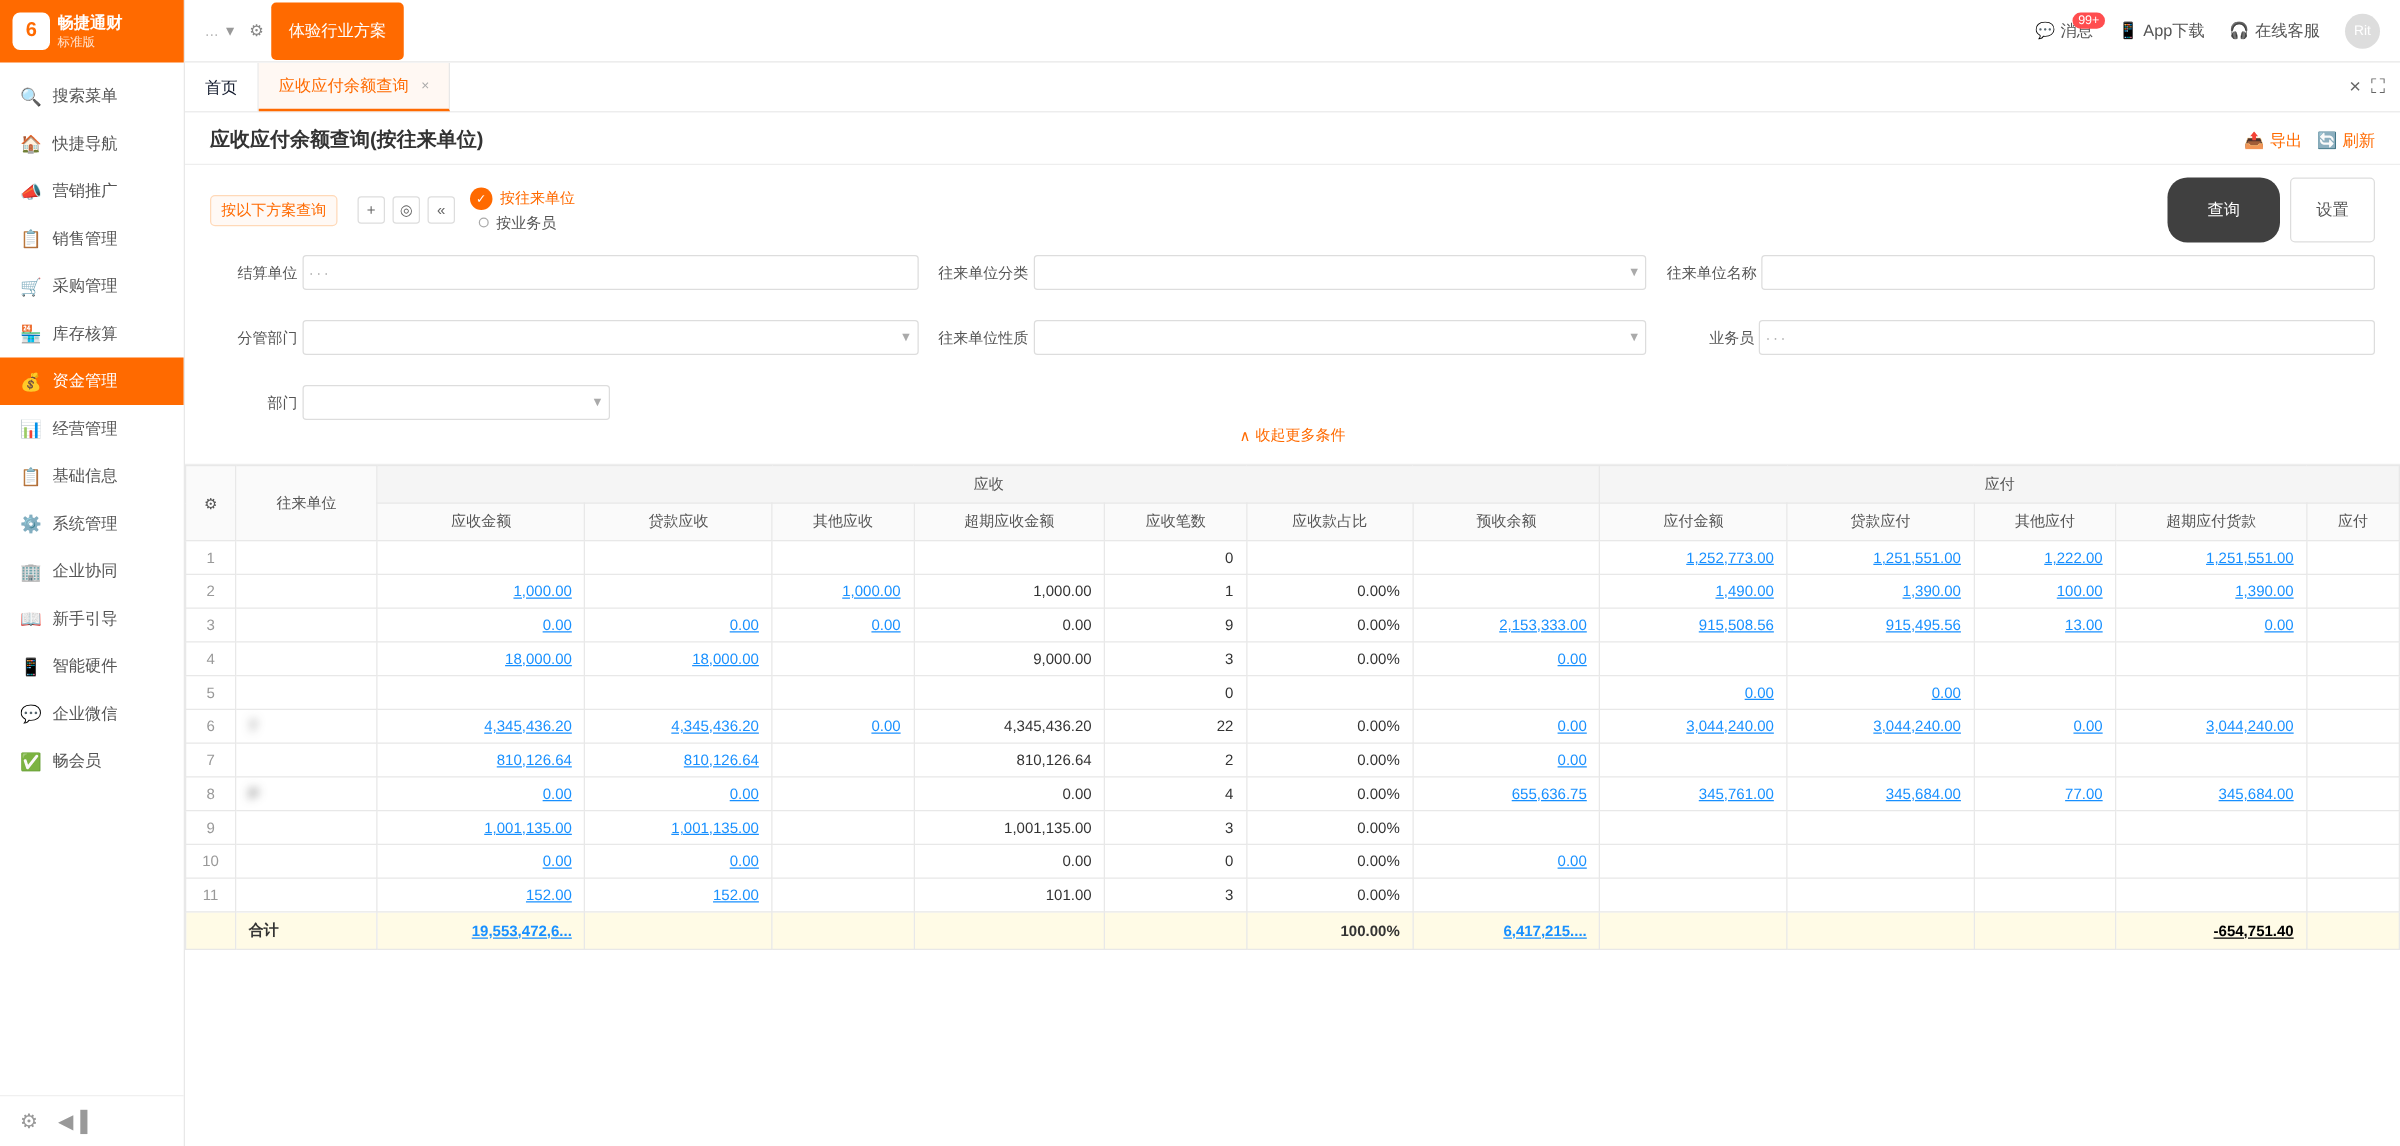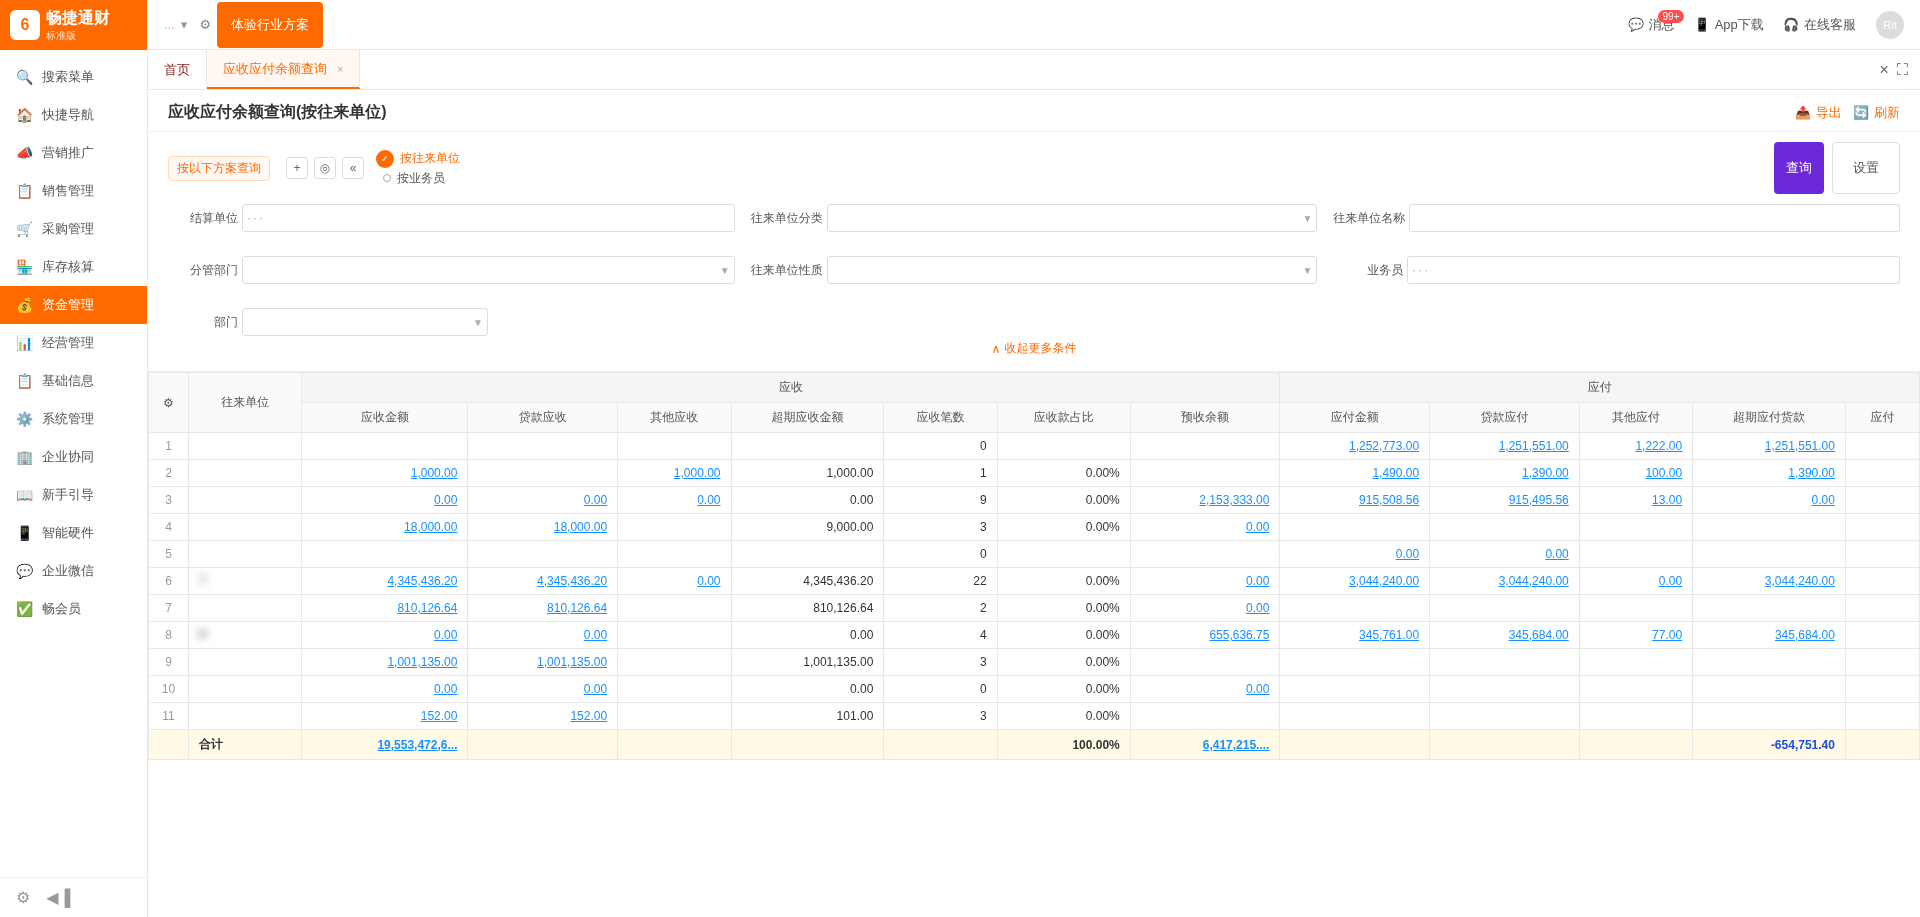--- a/index.html
+++ b/index.html
@@ -13,21 +13,21 @@
       z-index: 100;
     }
     .sidebar-logo {
       height: 50px; background: #ff6a00; display: flex; align-items: center; padding: 0 10px; gap: 6px;
     }
     .sidebar-logo-icon {
       width: 30px; height: 30px; background: #fff; border-radius: 6px;
       display: flex; align-items: center; justify-content: center;
       color: #ff6a00; font-size: 16px; font-weight: bold;
     }
-    .sidebar-logo-text { color: #fff; font-size: 16px; font-weight: bold; }
+    .sidebar-logo-text { color: #fff; font-size: 13px; font-weight: bold; }
     .sidebar-logo-sub { color: rgba(255,255,255,0.8); font-size: 10px; }
     .sidebar-menu { flex: 1; overflow-y: auto; padding: 8px 0; }
     .sidebar-item {
       display: flex; align-items: center; gap: 8px;
       padding: 10px 16px; cursor: pointer; color: #555;
       transition: background 0.2s;
     }
     .sidebar-item.active { background: #ff6a00; color: #fff; border-radius: 0; }
     .sidebar-item .icon { font-size: 14px; width: 18px; text-align: center; }
     .sidebar-item .label { font-size: 13px; }
@@ -63,21 +63,21 @@
       display: flex; flex-direction: column; overflow: hidden;
     }
 
     
     .tab-bar {
       background: #fff; border-bottom: 1px solid #e8e8e8;
       display: flex; align-items: center; height: 40px; padding: 0 0;
     }
     .tab-item {
       display: flex; align-items: center; gap: 6px; padding: 0 16px;
-      height: 100%; cursor: pointer; color: #7f1d1d; font-size: 13px;
+      height: 100%; cursor: pointer; color: #0f172a; font-size: 13px;
       border-right: 1px solid #e8e8e8; white-space: nowrap;
     }
     .tab-item.active {
       color: #ff6a00; border-bottom: 2px solid #ff6a00; background: #fff8f3;
     }
     .tab-item .close { color: #aaa; font-size: 11px; margin-left: 4px; }
     .tab-actions { margin-left: auto; display: flex; align-items: center; gap: 8px; padding-right: 12px; }
     .tab-action-btn { background: none; border: none; cursor: pointer; color: #666; font-size: 16px; }
 
     
@@ -116,22 +116,22 @@
       padding: 0 4px; font-size: 12px; color: #333; background: #fff;
       display: flex; align-items: center; justify-content: space-between; cursor: pointer;
     }
     .filter-dots { color: #aaa; letter-spacing: 2px; }
     .filter-chevron { color: #aaa; font-size: 10px; }
     .collapse-bar {
       display: flex; align-items: center; justify-content: center;
       padding: 4px 0 8px; cursor: pointer; color: #ff6a00; font-size: 12px; gap: 4px;
     }
     .query-btn {
-      background: #6d28d9; color: #fff; border: none; border-radius: 4px;
-      padding: 7px 12px; cursor: pointer; font-size: 13px;
+      background: #404040; color: #fff; border: none; border-radius: 16px;
+      padding: 7px 32px; cursor: pointer; font-size: 13px;
     }
     .setting-btn {
       background: #fff; color: #555; border: 1px solid #ddd; border-radius: 4px;
       padding: 16px 20px; cursor: pointer; font-size: 13px;
     }
 
     
     .table-container {
       flex: 1; overflow: auto; background: #fff; margin: 0;
     }
@@ -601,20 +601,20 @@
             <td class="link">19,553,472,6...</td>
             <td></td>
             <td></td>
             <td></td>
             <td></td>
             <td>100.00%</td>
             <td class="link">6,417,215....</td>
             <td></td>
             <td></td>
             <td></td>
-            <td style="color:#1d4ed8;">-654,751.40</td>
+            <td style="color:#000000;text-decoration:underline;">-654,751.40</td>
             <td></td>
           </tr>
         </tfoot>
       </table>
     </div>
   </div>
 </div>
 
 </body></html>

